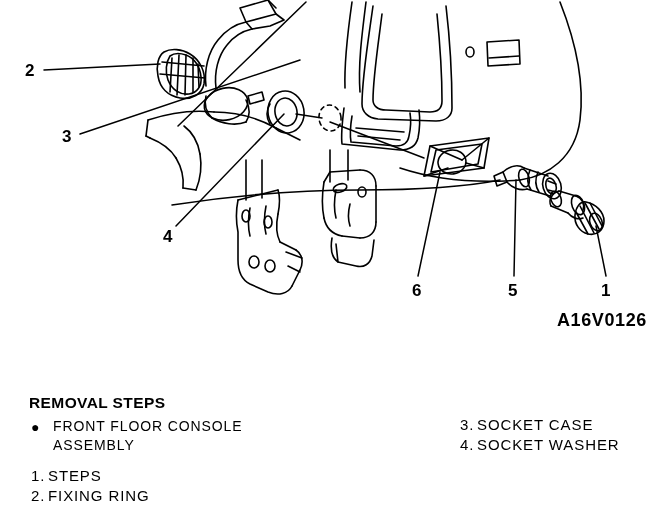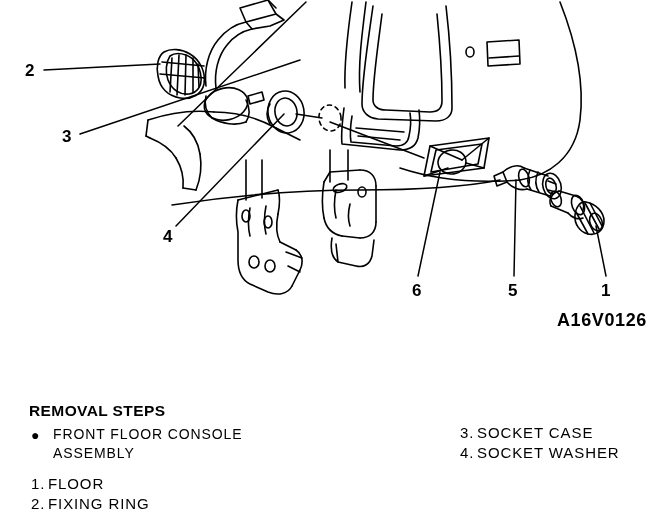--- a/index.html
+++ b/index.html
@@ -50,21 +50,21 @@
     font-weight: bold;
     font-size: 18px;
     letter-spacing: 0.6px;
     color: #000000;
   }
 
   
   #legend {
     position: absolute;
     left: 0;
-    top: 380px;
+    top: 372px;
     width: 514px;
     height: 137px;
   }
   #removal-heading {
     position: absolute;
     left: 29px;
     top: 22px;
     font-size: 15.5px;
     font-weight: bold;
     letter-spacing: 0.4px;
@@ -356,21 +356,21 @@
       <div class="bullet-dot">●</div>
       <div class="bullet-text-wrap">
         <div class="bullet-line">FRONT FLOOR CONSOLE</div>
         <div class="bullet-line">ASSEMBLY</div>
       </div>
     </div>
   </div>
 
   <div id="left-list">
     <div class="legend-item">
-      <span class="num">1.</span><span>FLOOR</span>
+      <span class="num">1.</span><span>STEPS</span>
     </div>
     <div class="legend-item">
       <span class="num">2.</span><span>FIXING RING</span>
     </div>
   </div>
 
   <div id="right-list">
     <div class="legend-item">
       <span class="num">3.</span><span>SOCKET CASE</span>
     </div>

